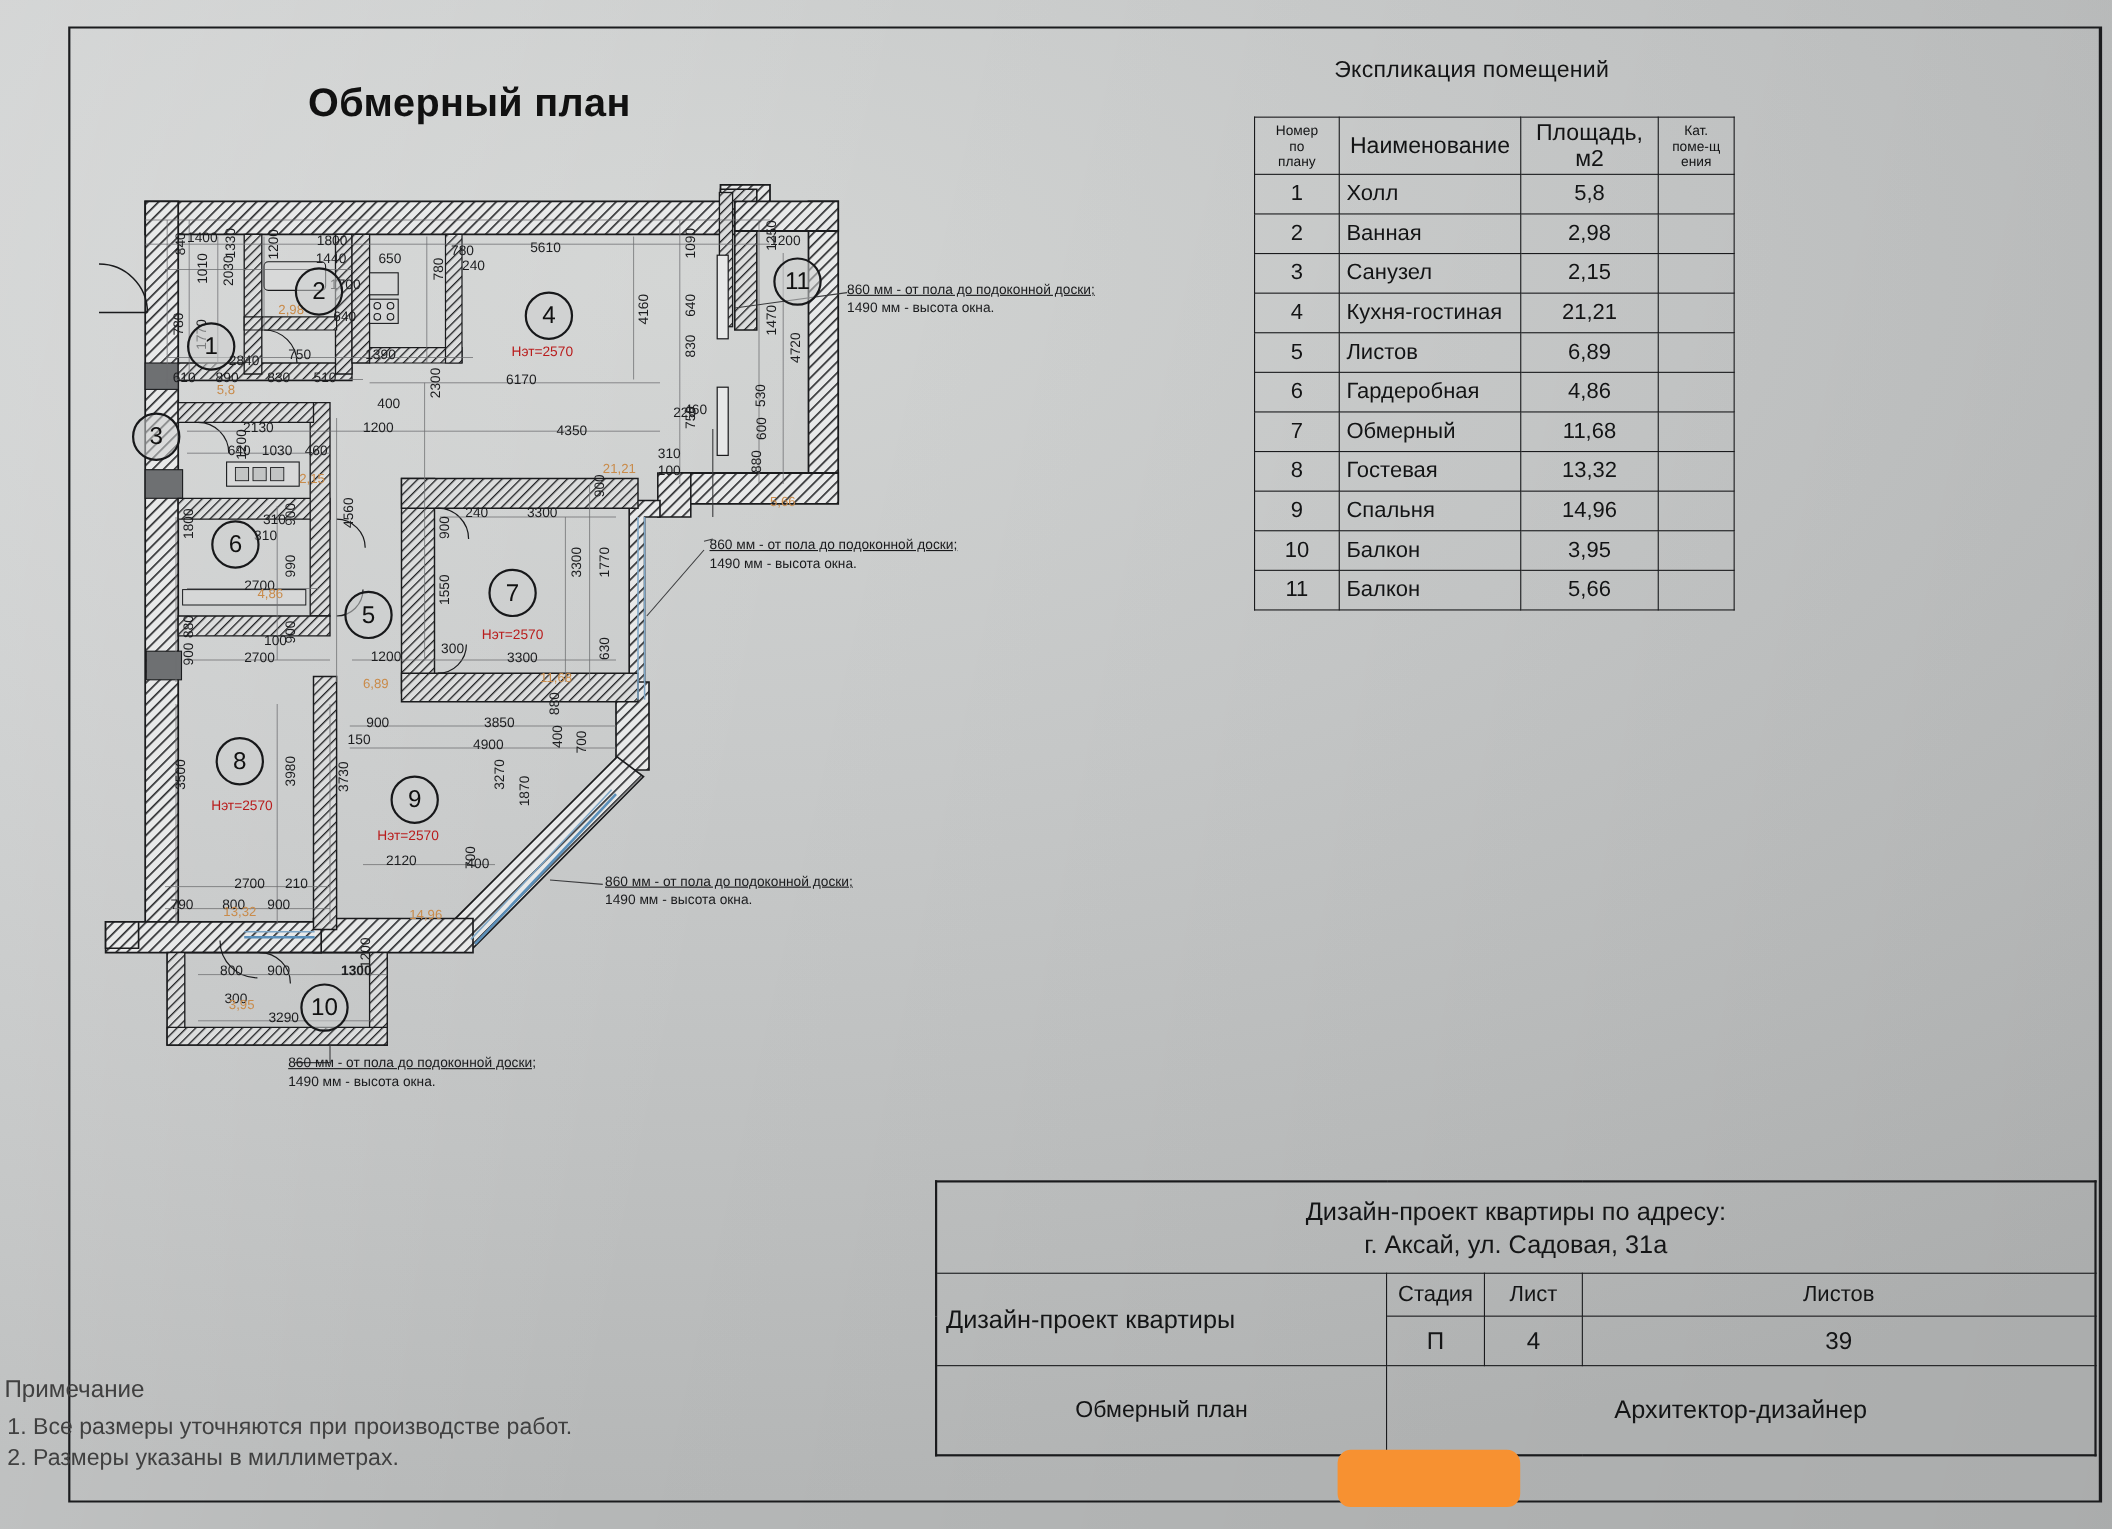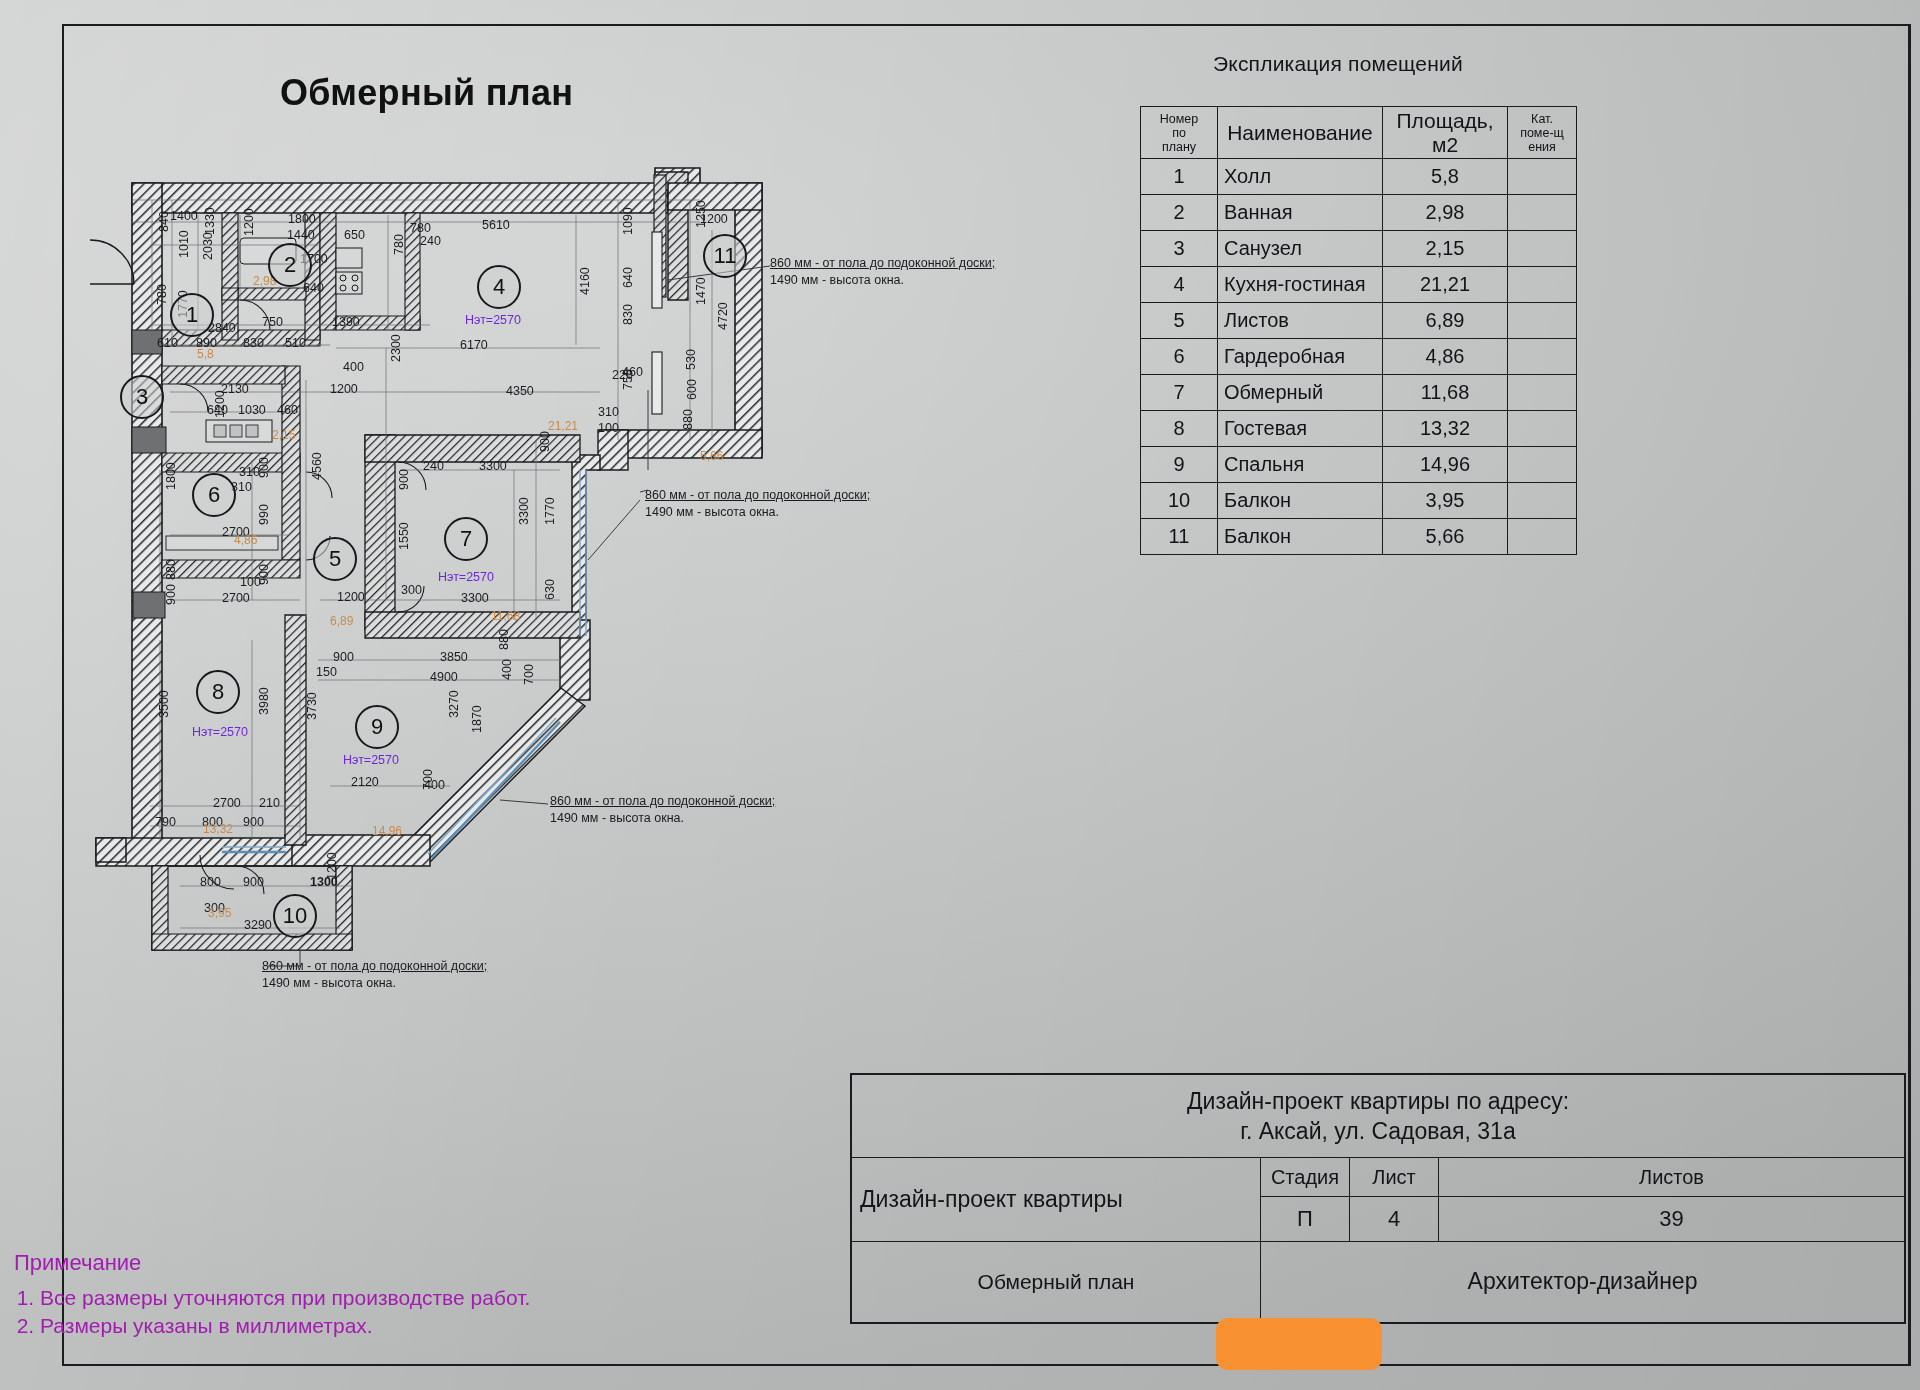--- a/index.html
+++ b/index.html
@@ -73,38 +73,38 @@
   .stamp .sheetname{height:72px;text-align:center;font-size:21px;width:392px;}
   .stamp .hcell{text-align:center;font-size:20px;width:72px;height:30px;}
   .stamp .vcell{text-align:center;font-size:22px;height:36px;}
   .stamp .role{text-align:center;font-size:23px;line-height:1.1;position:relative;}
   
   .redact{
     position:absolute;left:1216px;top:1318px;width:166px;height:52px;
     background:#f79131;border-radius:12px;
   }
   
-  .notes{position:absolute;left:14px;top:1250px;font-size:21px;color:#a21caf;}
+  .notes{position:absolute;left:4px;top:1250px;font-size:21px;color:#404040;}
   .notes .nt-h{font-size:22px;margin-bottom:9px;}
   .notes ol{margin:0;padding-left:26px;}
   .notes li{margin:2px 0;line-height:1.25;}
   
   #plan{position:absolute;left:0;top:0;width:1920px;height:1390px;pointer-events:none;}
   .dimtxt{
     position:absolute;font-size:12.5px;color:#1c1d1f;white-space:nowrap;
     font-family:"Liberation Sans", sans-serif;
   }
   .dimtxt.v{transform-origin:0 0;transform:rotate(-90deg);}
   .roomnum{
     position:absolute;width:40px;height:40px;border:2px solid #17181a;border-radius:50%;
     display:flex;align-items:center;justify-content:center;
     font-size:22px;color:#111;background:rgba(205,207,207,.55);
   }
   .areatag{position:absolute;font-size:12px;color:#c98b4a;white-space:nowrap;}
-  .hgt{position:absolute;font-size:12.5px;color:#6d28d9;white-space:nowrap;}
+  .hgt{position:absolute;font-size:12.5px;color:#b91c1c;white-space:nowrap;}
   .wnote{
     position:absolute;font-size:12.5px;line-height:1.32;color:#1a1b1d;white-space:nowrap;
   }
   .wnote u{text-decoration:underline;}
 </style>
 </head>
 <body>
 
 <div id="sheet"></div>
 

